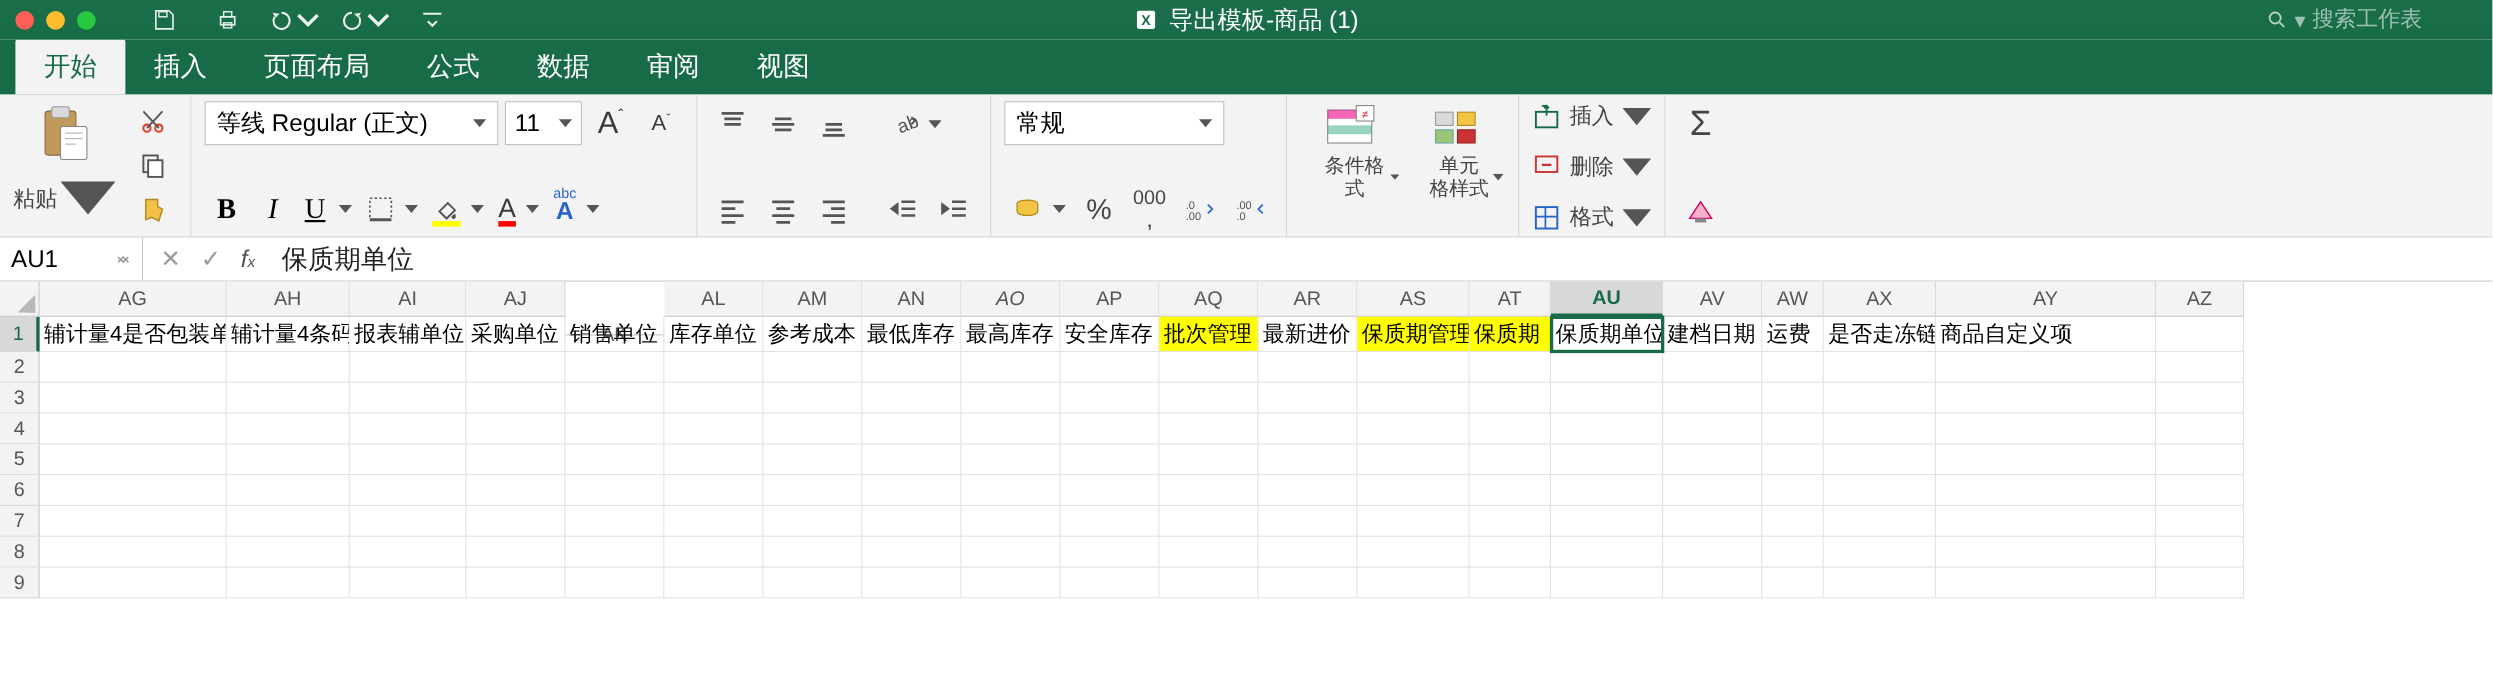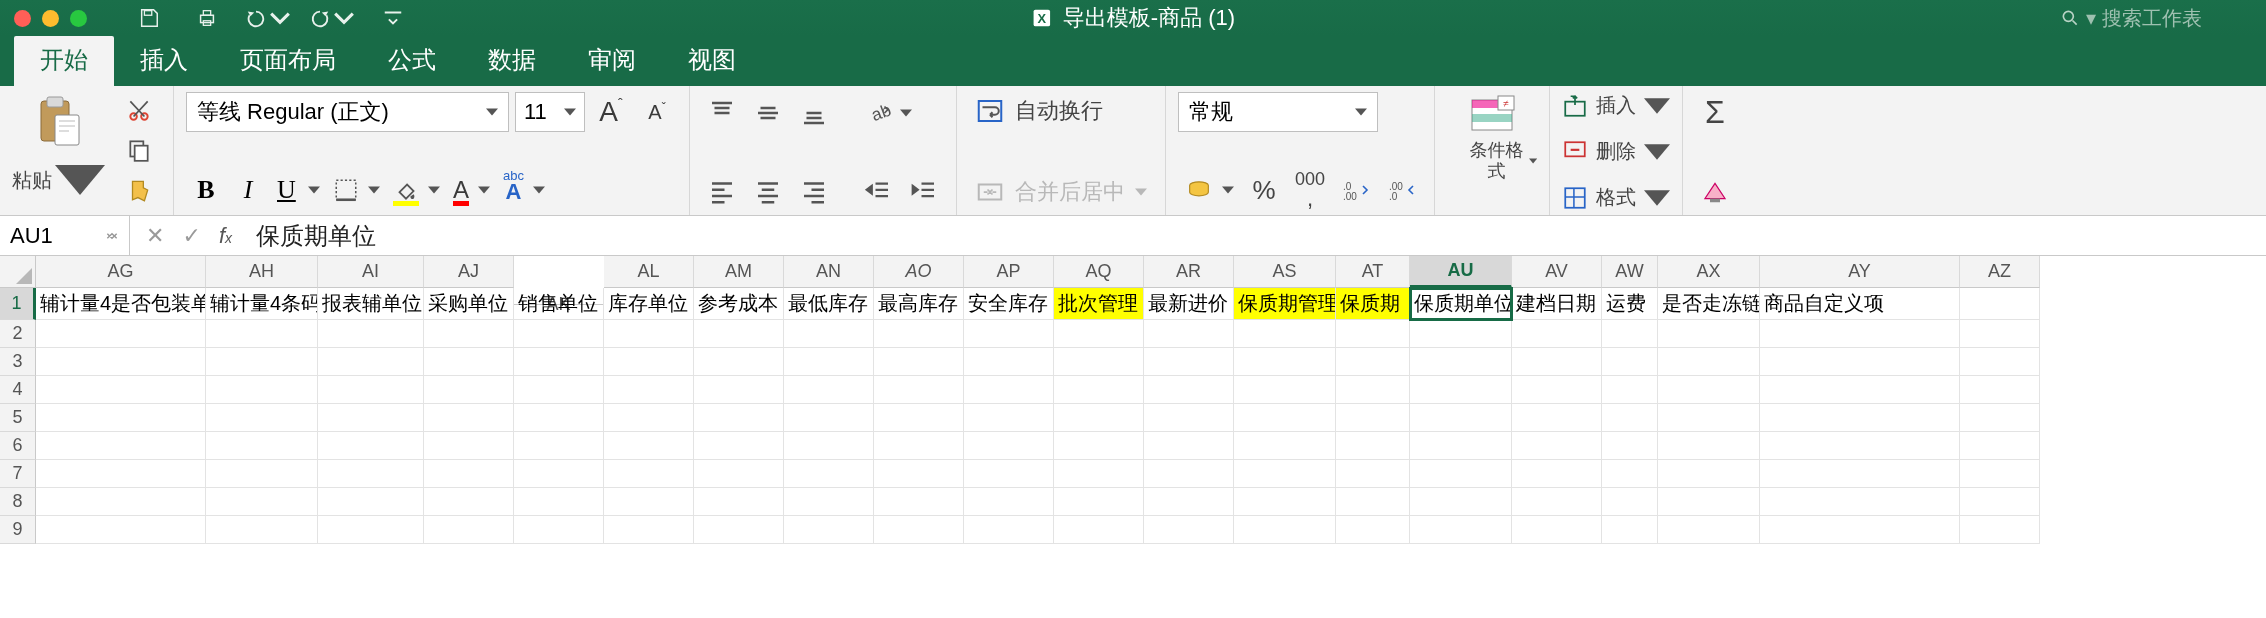--- a/index.html
+++ b/index.html
@@ -34,21 +34,21 @@
 
   
   .clip-big { display:flex; flex-direction:column; align-items:center; gap:2px; }
   .clip-big svg { width:50px; height:56px; }
   .clip-label { font-size:20px; color:#444; }
   .clip-side { display:flex; flex-direction:column; gap:4px; padding-left:8px; }
   .clip-side .btnflat { width:44px; height:36px; }
   .clip-side svg { width:26px; height:26px; }
 
   
-  .font-name { width:323px; height:40px; border:1px solid #bfbfbf; background:#fff; display:flex; align-items:center; padding:0 10px; font-size:22px; justify-content:space-between; }
+  .font-name { width:267px; height:40px; border:1px solid #bfbfbf; background:#fff; display:flex; align-items:center; padding:0 10px; font-size:22px; justify-content:space-between; }
   .font-size { width:70px; height:40px; border:1px solid #bfbfbf; background:#fff; display:flex; align-items:center; padding:0 8px; font-size:22px; justify-content:space-between; }
   .chev { width:12px; height:12px; }
   .btn-A { font-size:28px; color:#3a3a3a; position:relative; }
   .btn-Asm { font-size:20px; }
   .underline-bar { position:absolute; bottom:4px; left:6px; right:6px; height:5px; }
   .ybar{background:#ffff00;} .rbar{background:#ff0000;}
   .fontbtn { font-family: "Times New Roman", serif; font-size:26px; font-weight:bold; width:34px; text-align:center; }
   .fontbtn.i { font-style:italic; font-weight:normal; }
   .fontbtn.u { text-decoration:underline; font-weight:normal; }
   .split { display:flex; align-items:center; border:1px solid transparent; }
@@ -343,39 +343,20 @@
           </svg>
         </div>
       <div class="btnflat">
           <svg class="align-ico" viewBox="0 0 24 24">
             <path d="M10 6h10M10 11h10M10 16h10M3 8l4 3-4 3z" stroke="#555" stroke-width="1.8" fill="#555"></path>
           </svg>
         </div>
     </div>
   </div>
 
-  <div class="group">
-    <div class="row" style="gap:10px;padding:4px 6px">
-      <svg width="30" height="30" viewBox="0 0 24 24">
-          <rect x="3" y="4" width="18" height="16" fill="none" stroke="#2864c7" stroke-width="1.6"></rect>
-          <path d="M6 9h10a3 3 0 0 1 0 6h-4m0 0l2-2m-2 2l2 2" fill="none" stroke="#555" stroke-width="1.6"></path>
-        </svg>
-      <span style="font-size:22px;color:#444">自动换行</span>
-    </div>
-    <div class="row" style="gap:10px;padding:4px 6px;color:#b8b8b8">
-      <svg width="30" height="30" viewBox="0 0 24 24">
-          <rect x="3" y="6" width="18" height="12" fill="none" stroke="#b8b8b8" stroke-width="1.6"></rect>
-          <path d="M7 12h3m4 0h3M10 10l2 2-2 2M14 10l-2 2 2 2" fill="none" stroke="#b8b8b8" stroke-width="1.4"></path>
-        </svg>
-      <span style="font-size:22px">合并后居中</span>
-      <svg class="chev" viewBox="0 0 10 6">
-          <path d="M0 0h10L5 6z" fill="#b8b8b8"></path>
-        </svg>
-    </div>
-  </div>
 
   <div class="group">
     <div class="row">
       <div class="num-sel">
         <span>常规</span>
         <svg class="chev" viewBox="0 0 10 6">
             <path d="M0 0h10L5 6z" fill="#555"></path>
           </svg>
       </div>
     </div>
@@ -420,20 +401,35 @@
       <div class="bigbtn">
         <svg viewBox="0 0 48 40">
             <rect x="4" y="6" width="40" height="30" fill="#fff" stroke="#888"></rect>
             <rect x="4" y="6" width="40" height="8" fill="#e08" opacity="0.6"></rect>
             <rect x="4" y="20" width="40" height="8" fill="#3a8" opacity="0.5"></rect>
             <rect x="30" y="2" width="16" height="14" fill="#fff" stroke="#888"></rect>
             <text x="38" y="13" text-anchor="middle" font-size="10" fill="#c33">≠</text>
           </svg>
         <div style="display:flex;align-items:center;gap:3px">
             <span>条件格式</span>
+            <svg class="dd-tri" viewBox="0 0 10 6" width="10" height="6">
+              <path d="M0 0h10L5 6z"></path>
+            </svg>
+          </div>
+      </div>
+      <div class="bigbtn">
+        <svg viewBox="0 0 48 40">
+            <rect x="6" y="8" width="16" height="12" fill="#d9d9d9" stroke="#999"></rect>
+            <rect x="26" y="8" width="16" height="12" fill="#f4c542" stroke="#b38a20"></rect>
+            <rect x="6" y="24" width="16" height="12" fill="#9cc57a" stroke="#6a9"></rect>
+            <rect x="26" y="24" width="16" height="12" fill="#c33" stroke="#922"></rect>
+          </svg>
+        <div style="display:flex;align-items:center;gap:3px">
+            <span style="white-space:pre-line">单元
+格样式</span>
             <svg class="dd-tri" viewBox="0 0 10 6" width="10" height="6">
               <path d="M0 0h10L5 6z"></path>
             </svg>
           </div>
       </div>
     </div>
   </div>
 
   <div class="group">
     <div class="cellsrow">

